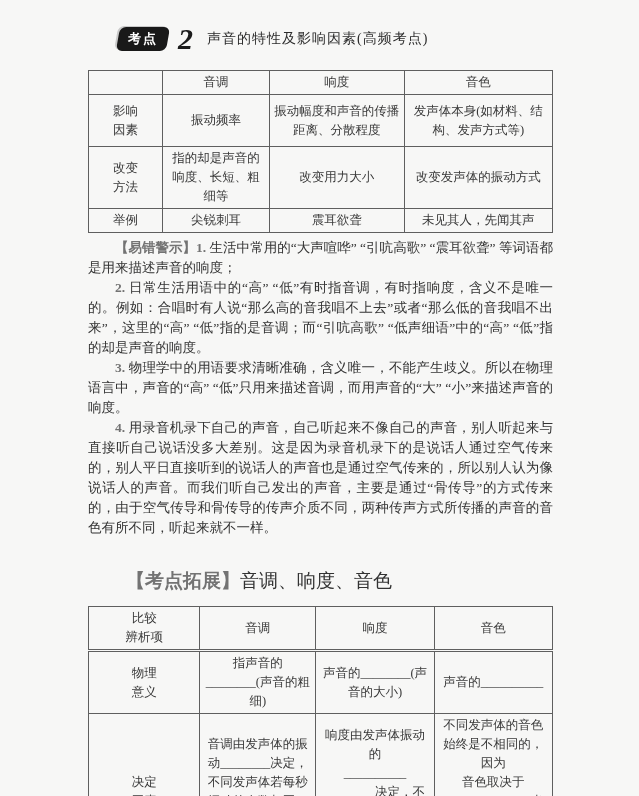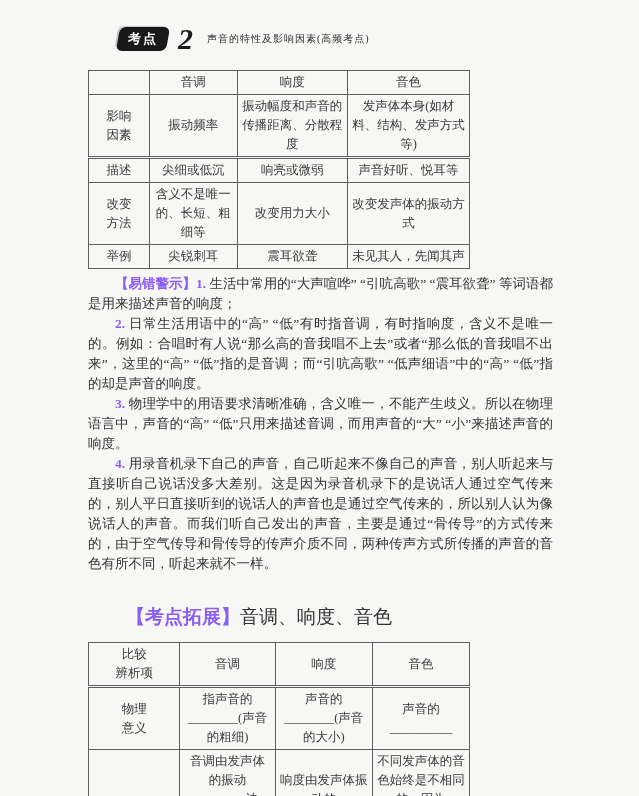--- a/index.html
+++ b/index.html
@@ -37,24 +37,24 @@
     font-weight:bold;
     font-size:13px;
     letter-spacing:2px;
   }
   .bignum{
     font-style:italic;font-weight:bold;
     font-size:30px;line-height:1;
     color:#1c1c1c;
     margin:0 14px 0 10px;
   }
-  .ttl{font-size:10px;color:#2c2c2c;letter-spacing:1px;text-align:center;}
+  .ttl{font-size:14px;color:#2c2c2c;letter-spacing:1px;text-align:center;}
   
   table{
-    width:382px;
+    width:465px;
     border-collapse:collapse;
     table-layout:fixed;
   }
   td,th{
     border:1px solid #5f5f5f;
     font-weight:normal;
     font-size:12.5px;
     line-height:19px;
     text-align:center;
     vertical-align:middle;
@@ -77,21 +77,21 @@
   
   .notes{margin-top:4px;}
   .notes p{
     margin:0;
     font-size:13.5px;
     line-height:20px;
     text-align:justify;
     text-indent:2em;
     color:#333333;
   }
-  .tag,.num{font-weight:bold;color:#8b5cf6;}
+  .tag,.num{font-weight:bold;color:#737373;}
   
   .exp{
     margin:30px 0 12px 0;
     font-size:19px;
     text-indent:2em;
     color:#333333;
   }
 </style>
 </head>
 <body>
@@ -120,30 +120,24 @@
       </tr>
     </thead>
     <tbody>
       <tr class="r1">
         <th>影响
 因素</th>
         <td>振动频率</td>
         <td>振动幅度和声音的传播距离、分散程度</td>
         <td>发声体本身(如材料、结构、发声方式等)</td>
       </tr>
-      <tr class="r2">
-        <th>描述</th>
-        <td>尖细或低沉</td>
-        <td>响亮或微弱</td>
-        <td>声音好听、悦耳等</td>
-      </tr>
       <tr class="r3">
         <th>改变
 方法</th>
-        <td>含义不是唯一的、长短、粗细等</td>
+        <td>指的却是声音的响度、长短、粗细等</td>
         <td>改变用力大小</td>
         <td>改变发声体的振动方式</td>
       </tr>
       <tr class="r4">
         <th>举例</th>
         <td>尖锐刺耳</td>
         <td>震耳欲聋</td>
         <td>未见其人，先闻其声</td>
       </tr>
     </tbody>

